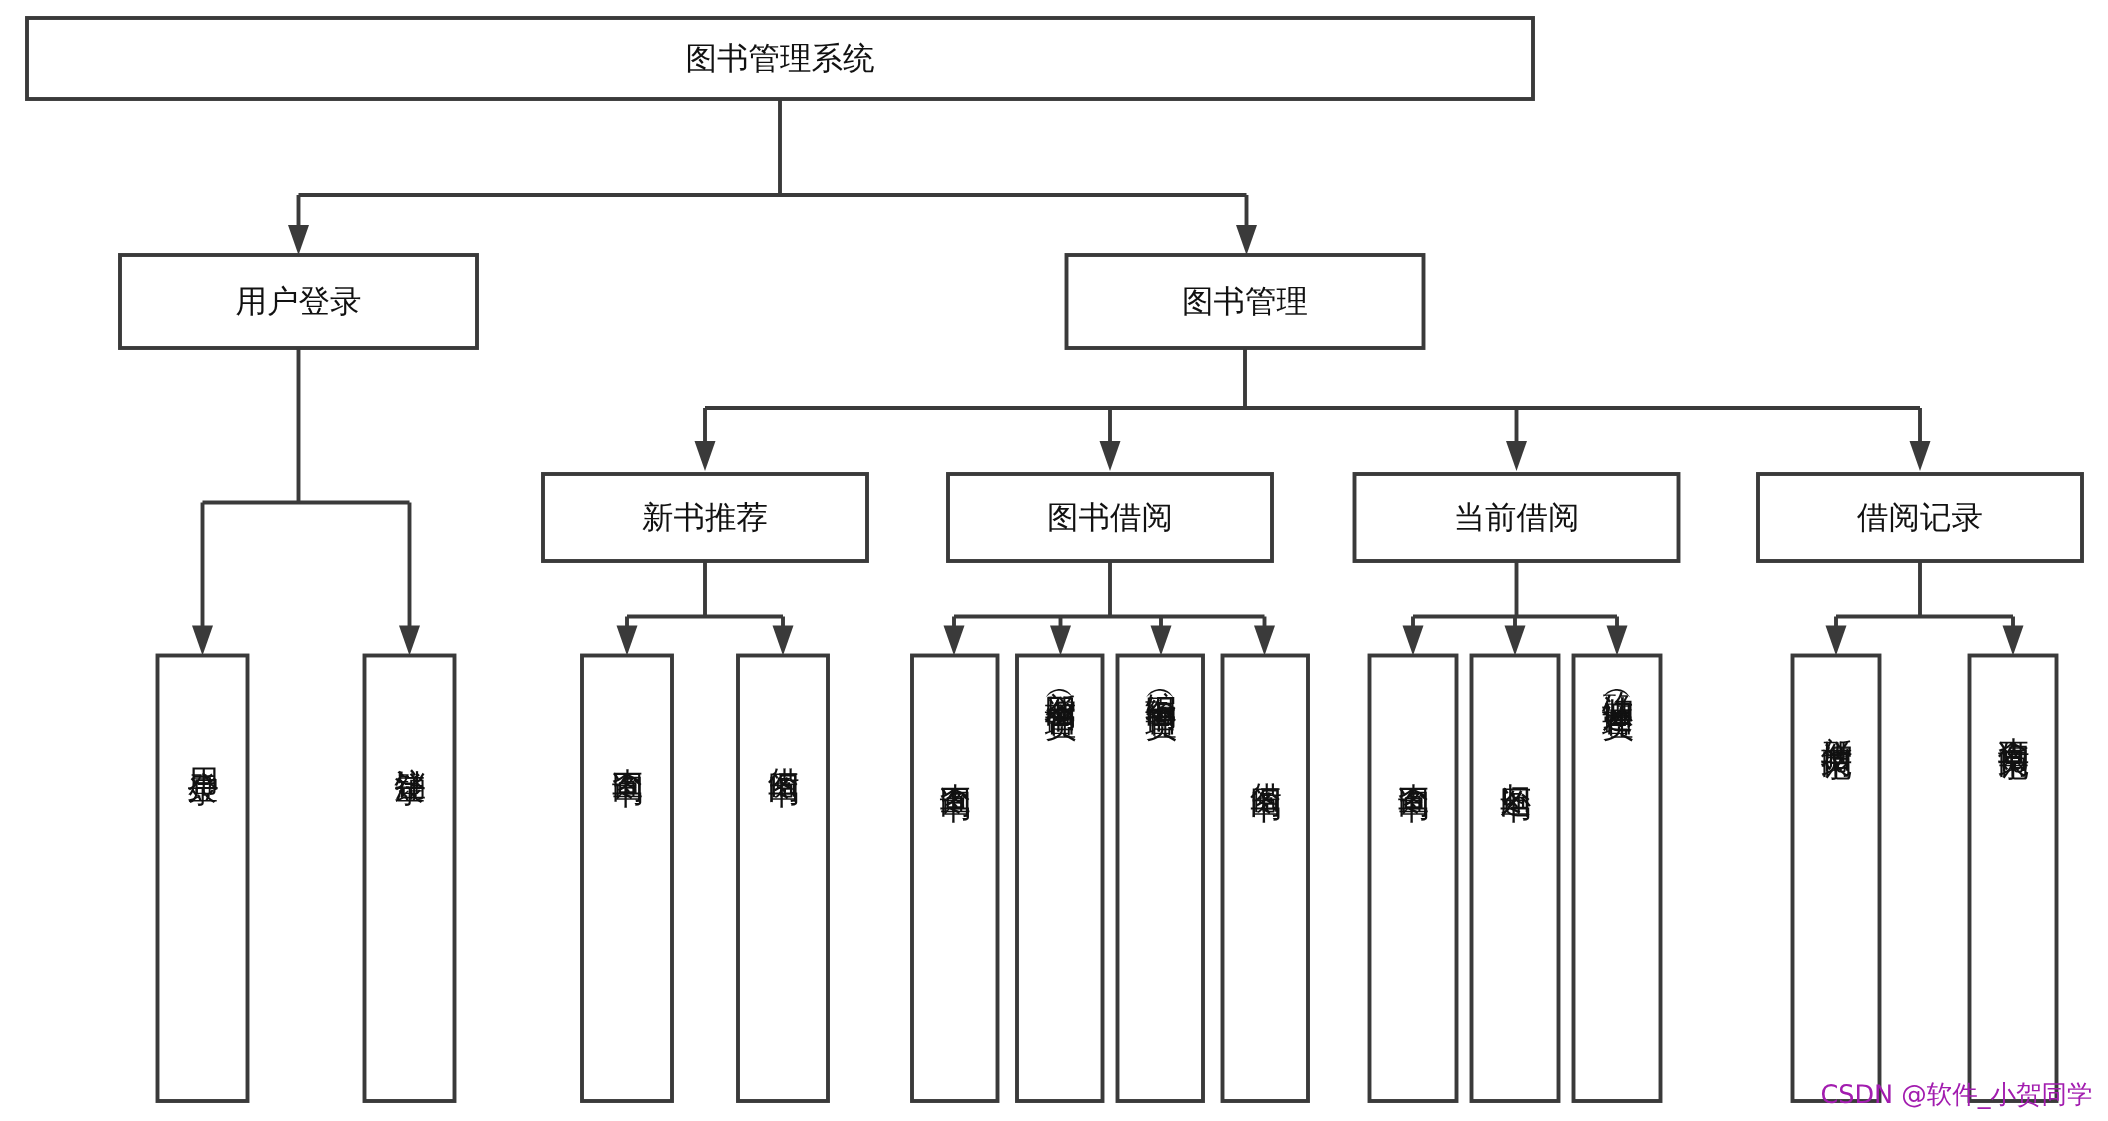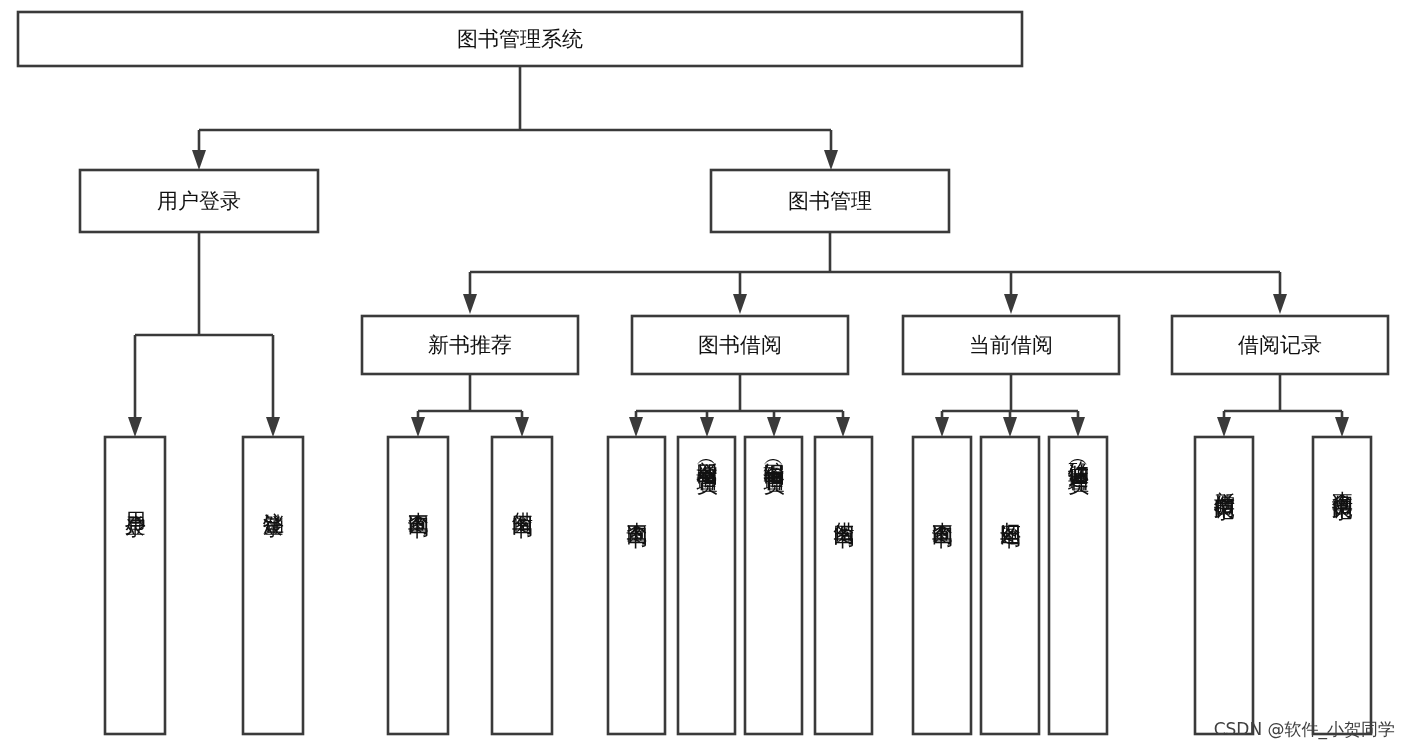--- a/index.html
+++ b/index.html
@@ -74,21 +74,21 @@
     color: #111111;
     letter-spacing: 2px;
     white-space: nowrap;
   }
   .watermark {
     position: absolute;
     right: 10px;
     bottom: 6px;
     font-family: "DejaVu Sans", "Liberation Sans", sans-serif;
     font-size: 17px;
-    color: #404040;
+    color: #a21caf;
     white-space: nowrap;
     user-select: none;
   }
 </style>
 </head>
 <body>
 
 <div id="diagram-root">
 
   <svg class="tree-canvas" viewBox="0 0 1405 747" xmlns="http://www.w3.org/2000/svg">

